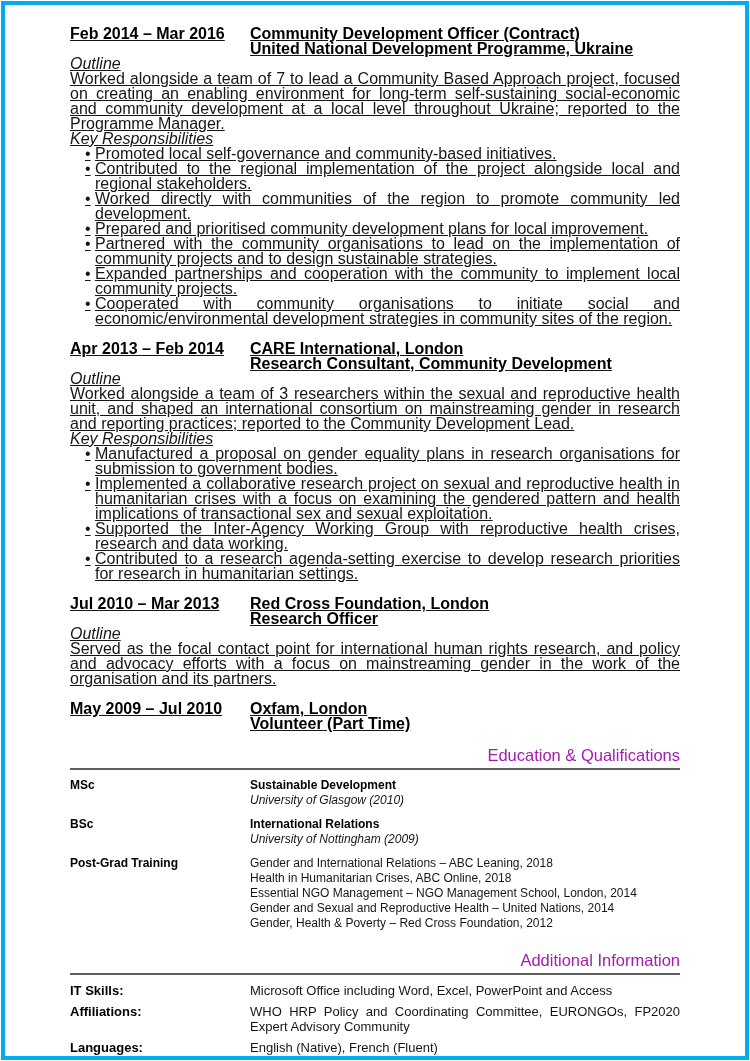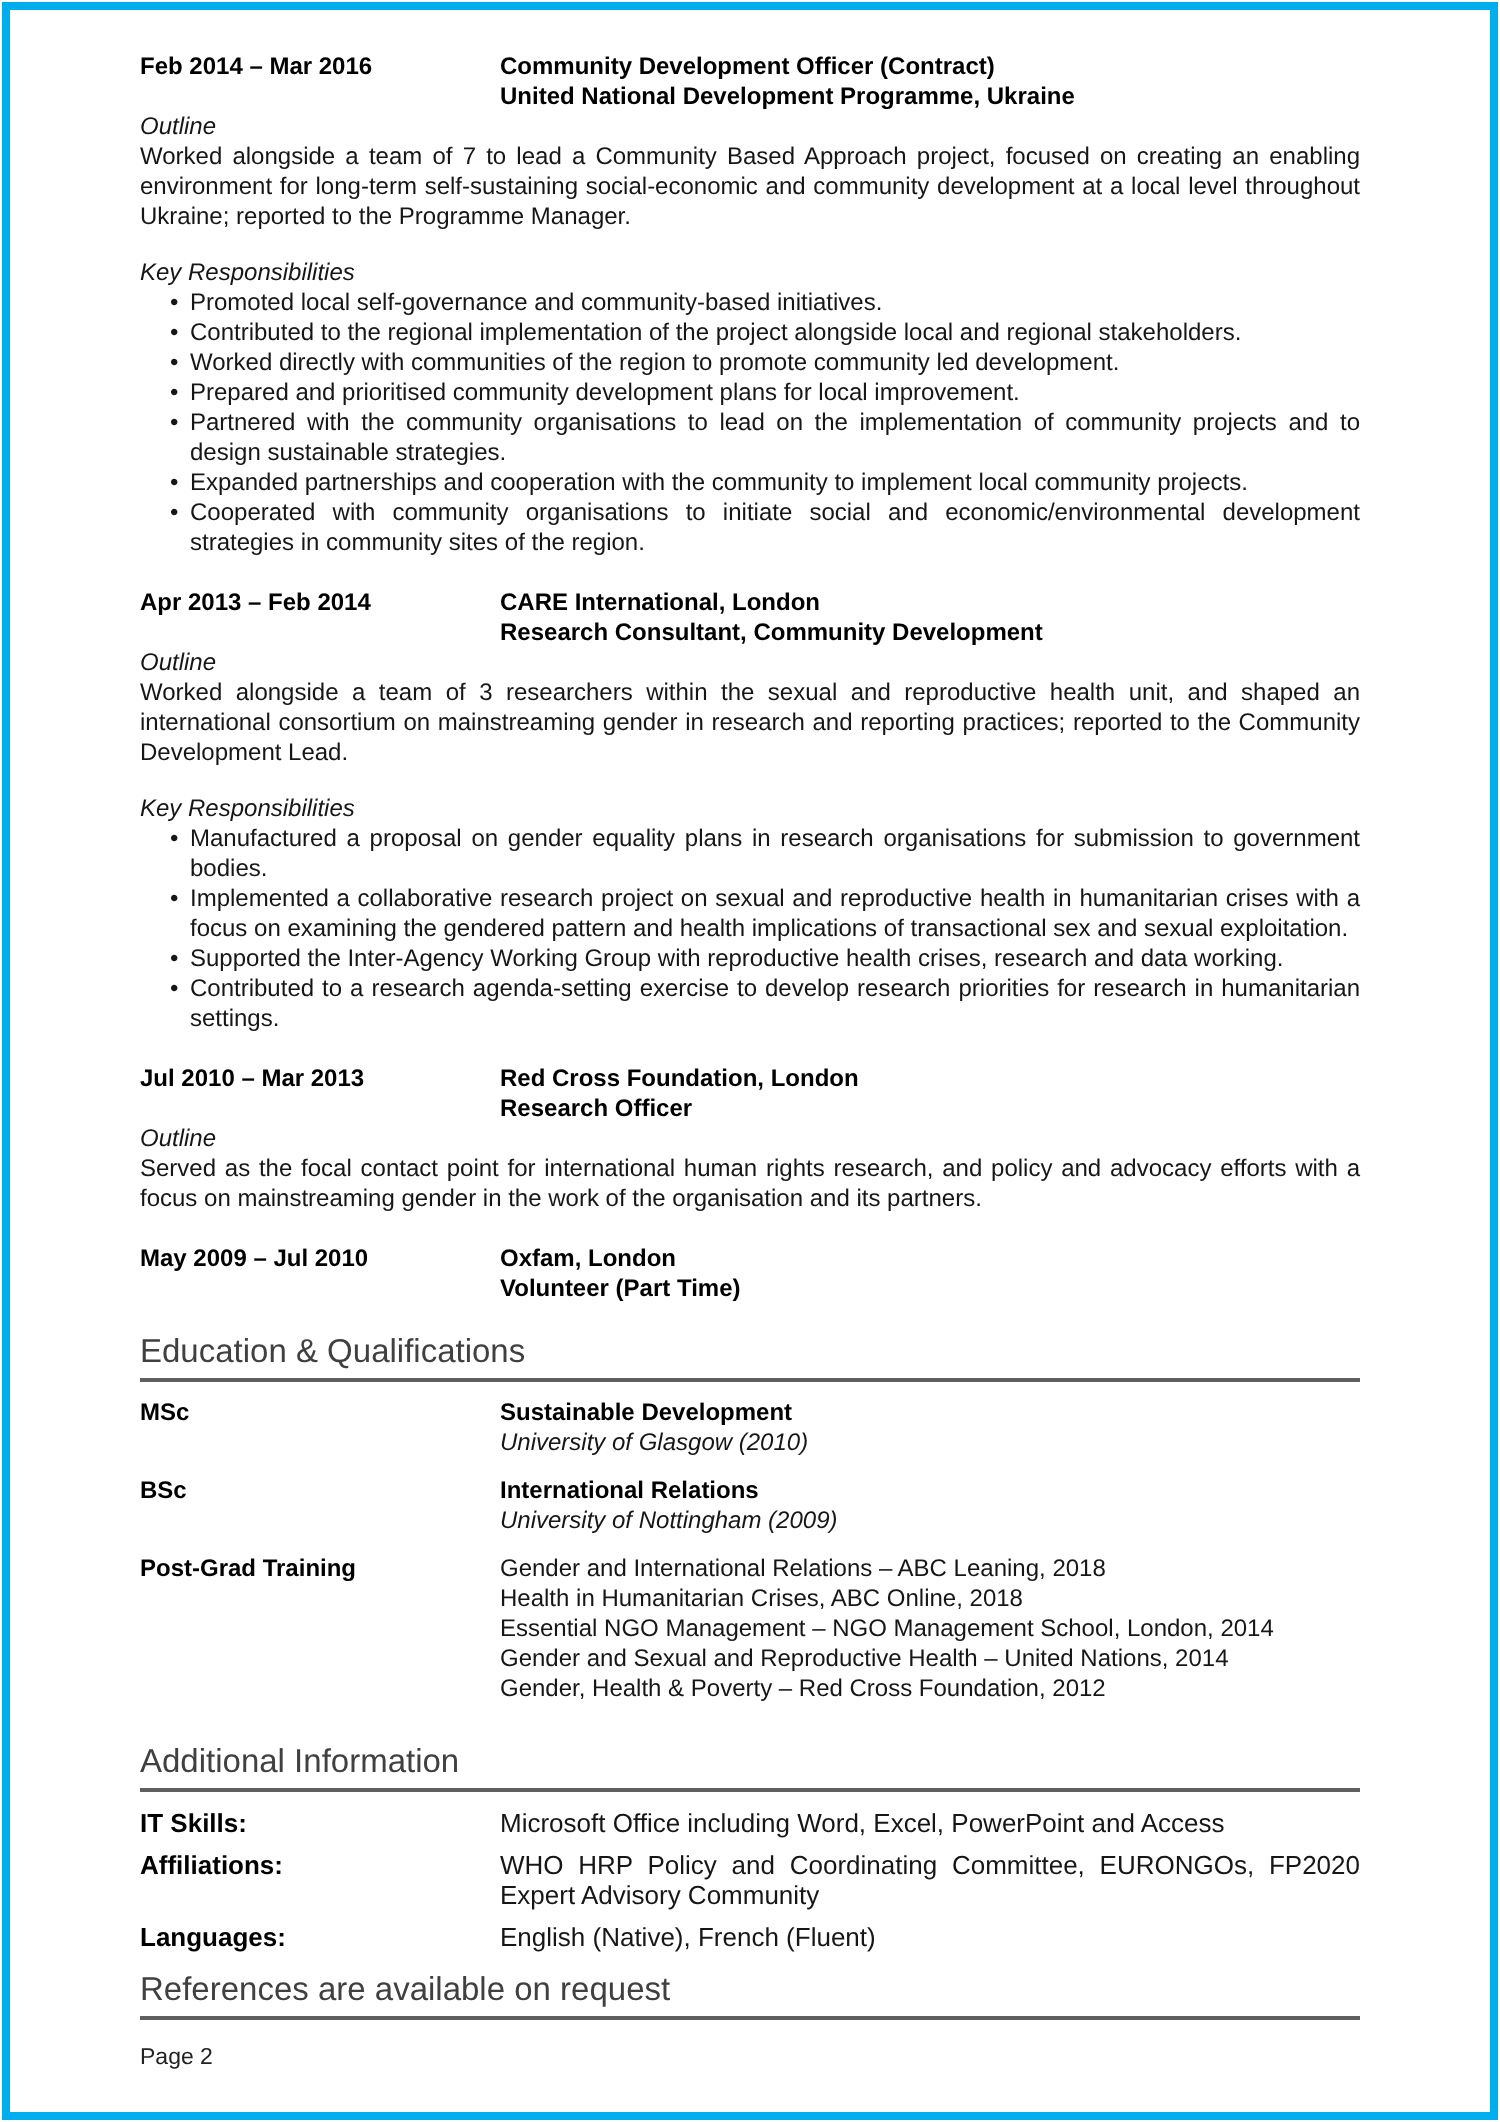--- a/index.html
+++ b/index.html
@@ -22,33 +22,34 @@
     padding:21px 65px 0 65px;
     overflow:hidden;
   }
   .row{display:flex;}
   .col-dates{width:180px;flex-shrink:0;}
   .col-main{flex:1;min-width:0;}
   .bold{font-weight:bold;color:#000;}
   .italic{font-style:italic;}
   .just{text-align:justify;}
   p{margin:0;}
-  .job{margin-bottom:15px;font-size:12px;line-height:15px;}
+  .job{margin-bottom:15px;font-size:16px;line-height:15px;text-decoration:underline;}
   .job-header{font-weight:bold;color:#000;}
-  .keyresp{margin-top:13px;}
+  .keyresp{margin-top:0;}
   .bullets{margin:0;}
   .bullet-row{display:flex;padding-left:15px;}
   .marker{width:10px;flex-shrink:0;}
   .btext{flex:1;text-align:justify;}
   .sec-heading{
-    font-size:16.5px;font-weight:400;color:#404040;
+    font-size:16.5px;font-weight:400;color:#a21caf;
     line-height:19px;
     margin:6px 0 8px 0;
     padding-bottom:3px;
     border-bottom:2px solid #5f5f5f;
+    text-align:right;
   }
   .sec-heading.add{margin-top:20px;}
   .sec-heading.refs{margin-top:10px;margin-bottom:0;}
   .edu-row{margin-bottom:9px;font-size:12px;line-height:15px;}
   .add-row{margin-bottom:6px;font-size:13px;line-height:15px;}
   .footer{
     text-align:left;font-size:11.5px;line-height:15px;
     margin-top:12px;color:#222;
   }
 </style>

